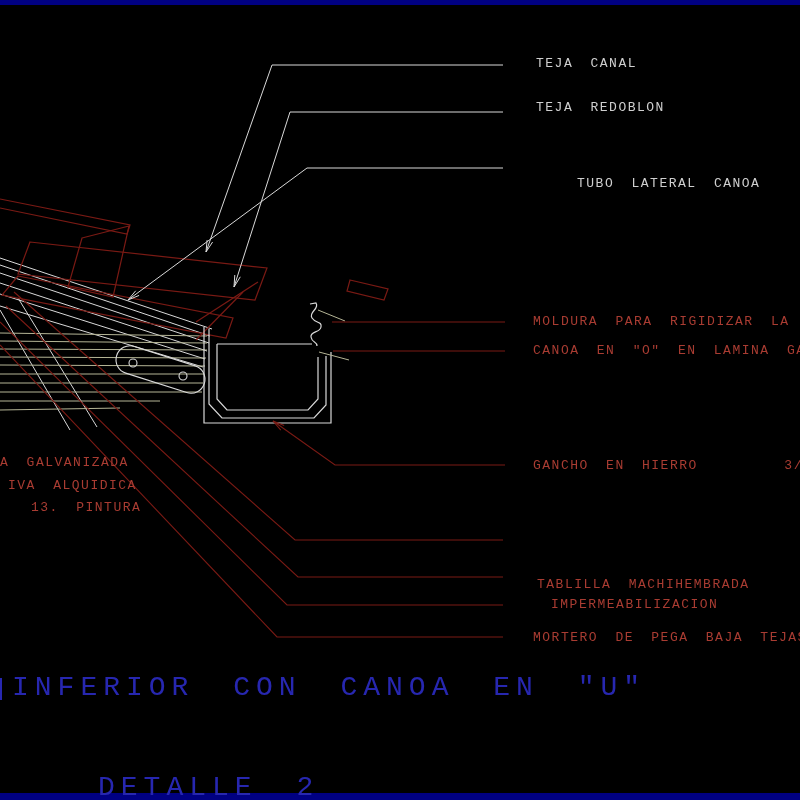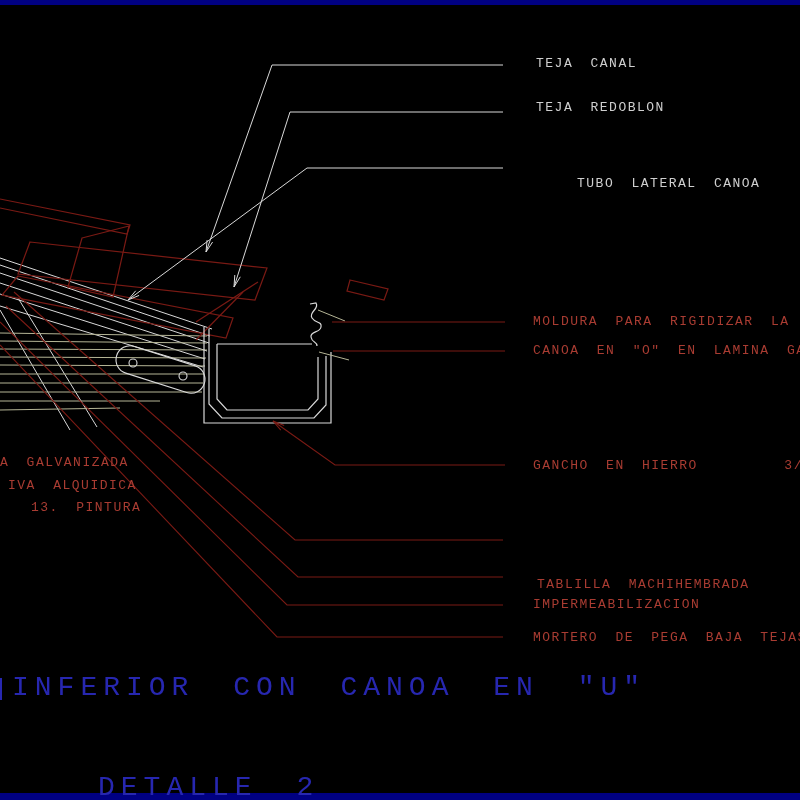--- a/index.html
+++ b/index.html
@@ -105,21 +105,21 @@
   </svg>
 
   <div class="lbl white" style="left:536px;top:56px;">TEJA CANAL</div>
   <div class="lbl white" style="left:536px;top:100px;">TEJA REDOBLON</div>
   <div class="lbl white" style="left:536px;top:176px;margin-left:41px;">TUBO LATERAL CANOA</div>
 
   <div class="lbl red" style="left:533px;top:314px;">MOLDURA PARA RIGIDIZAR LA CANO</div>
   <div class="lbl red" style="left:533px;top:343px;">CANOA EN "O" EN LAMINA GALVAN</div>
   <div class="lbl red" style="left:533px;top:458px;">GANCHO EN HIERRO     3/8"</div>
   <div class="lbl red" style="left:537px;top:568px;margin-top:9px;">TABLILLA MACHIHEMBRADA</div>
-  <div class="lbl red" style="left:533px;top:597px;">IMPERMEABILIZACION</div>
+  <div class="lbl red" style="left:551px;top:597px;">IMPERMEABILIZACION</div>
   <div class="lbl red" style="left:533px;top:630px;">MORTERO DE PEGA BAJA TEJAS CA</div>
 
   <div class="lbl red" style="left:0px;top:455px;">A GALVANIZADA</div>
   <div class="lbl red" style="left:8px;top:478px;">IVA ALQUIDICA</div>
   <div class="lbl red" style="left:2px;top:500px;margin-left:29px;">13. PINTURA</div>
 
   <div class="title" style="left:12px;top:672px;">INFERIOR CON CANOA EN "U"</div>
   <div class="title" style="left:98px;top:736px;margin-top:36px;">DETALLE 2</div>
   <div class="title-frag" style="left:0;top:678px;width:2px;height:22px;"></div>
 

